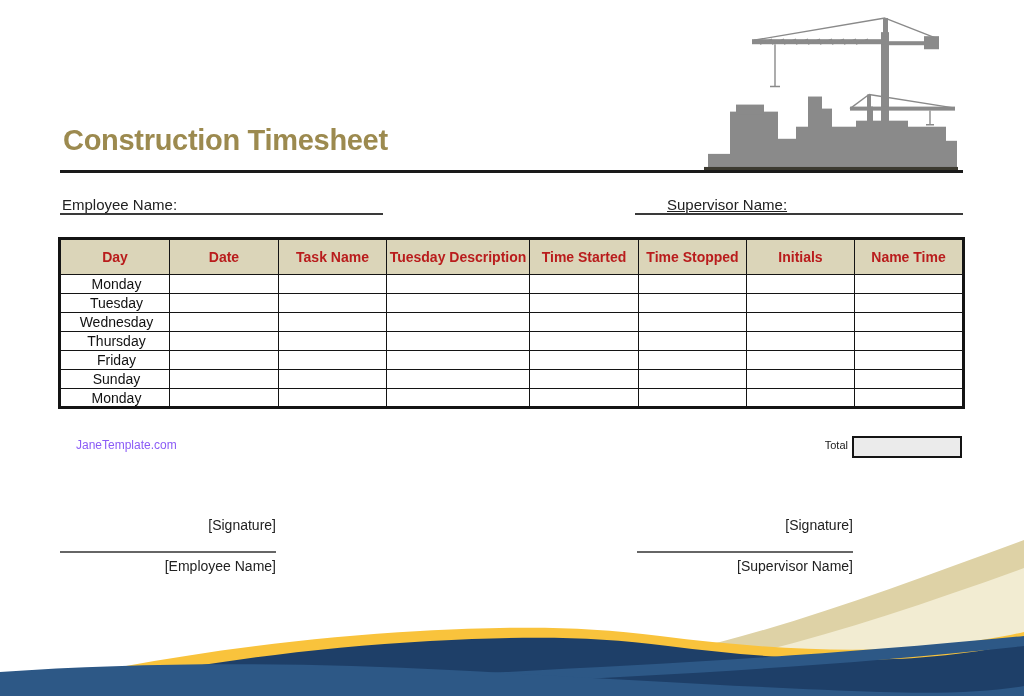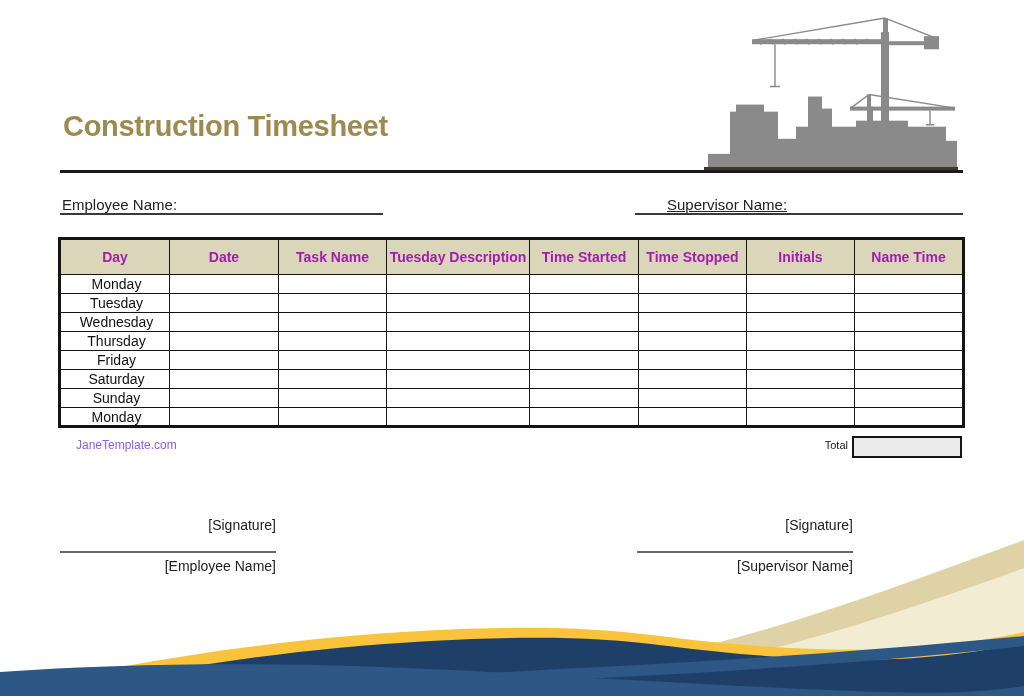--- a/index.html
+++ b/index.html
@@ -3,42 +3,42 @@
 <meta charset="utf-8">
 <style>
   * { margin:0; padding:0; box-sizing:border-box; }
   html,body { background:#c9c9c9; }
   .page {
     position:relative; width:1024px; height:696px; margin:0 auto;
     background:#ffffff; overflow:hidden;
     font-family:"Liberation Sans", sans-serif; color:#1c1c1c;
   }
   .doc-title {
-    position:absolute; left:63px; top:110px;
+    position:absolute; left:63px; top:124px;
     font-size:29px; font-weight:bold; letter-spacing:-0.3px;
     color:#9c8a4f;
   }
   .silhouette { position:absolute; left:700px; top:8px; width:262px; height:166px; }
   .header-rule { position:absolute; left:60px; top:170px; width:903px; height:3px; background:#1a1a1a; }
 
   .name-field-label { position:absolute; font-size:15px; font-weight:500; color:#222; }
   .employee-label { left:62px; top:196px; }
   .supervisor-label { left:667px; top:196px;text-decoration:underline; }
   .name-line { position:absolute; top:213px; height:2px; background:#3a3a3a; }
   .employee-line { left:60px; width:323px; }
   .supervisor-line { left:635px; width:328px; }
 
   table.timesheet {
     position:absolute; left:58px; top:237px; width:904px;
     border-collapse:collapse; table-layout:fixed;
     border:3px solid #141414;
   }
   table.timesheet th {
     background:#dbd5b9; border:1.5px solid #141414;
-    height:36px; font-size:14px; font-weight:600; color:#a21caf;
+    height:36px; font-size:14px; font-weight:600; color:#b91c1c;
     text-align:center; vertical-align:middle;
   }
   table.timesheet td {
     border:1.5px solid #141414; height:19px;
     font-size:14px; color:#111; vertical-align:middle;
   }
   table.timesheet td.day-cell { padding-left:3px; text-align:center; }
 
   .site-credit { position:absolute; left:76px; top:438px; font-size:12px; color:#8b5cf6; }
   .total-label { position:absolute; left:700px; top:439px; width:148px; text-align:right; font-size:11px; color:#1a1a1a; }
@@ -177,30 +177,20 @@
           <td class="day-cell">Friday</td>
           <td></td>
           <td></td>
           <td></td>
           <td></td>
           <td></td>
           <td></td>
           <td></td>
         </tr>
         <tr>
-          <td class="day-cell">Saturday</td>
-          <td></td>
-          <td></td>
-          <td></td>
-          <td></td>
-          <td></td>
-          <td></td>
-          <td></td>
-        </tr>
-        <tr>
           <td class="day-cell">Sunday</td>
           <td></td>
           <td></td>
           <td></td>
           <td></td>
           <td></td>
           <td></td>
           <td></td>
         </tr>
         <tr>

